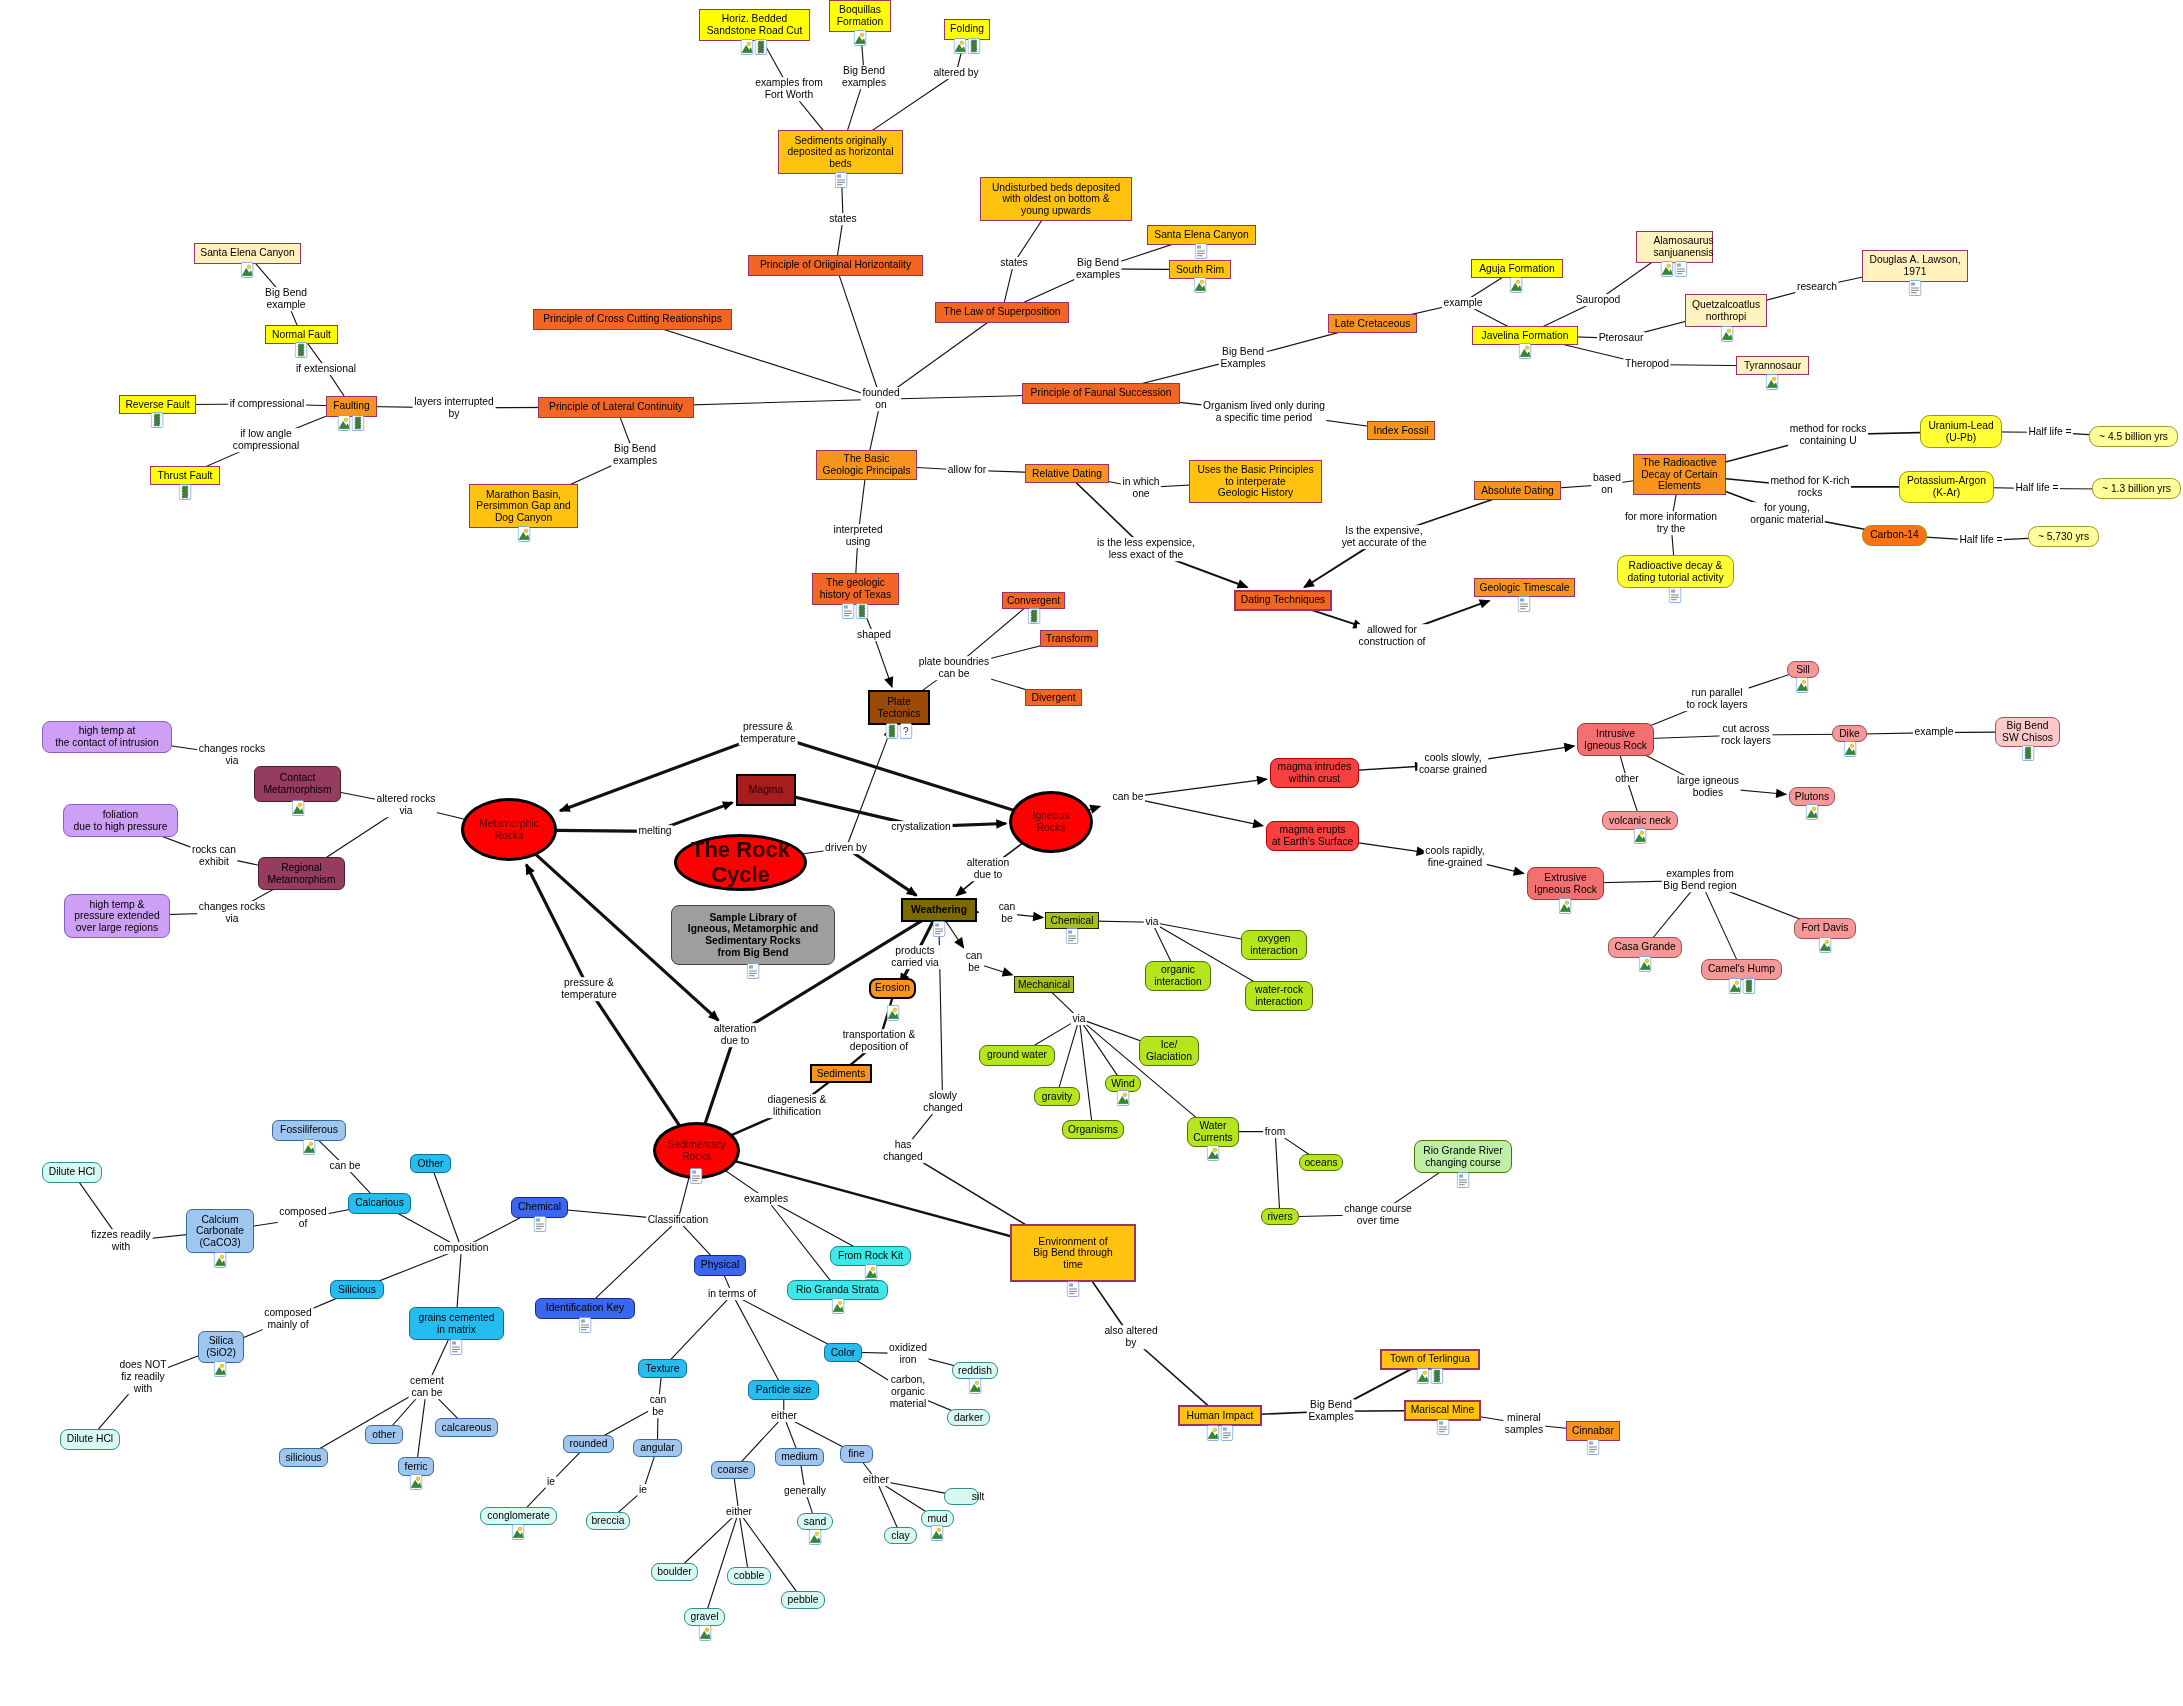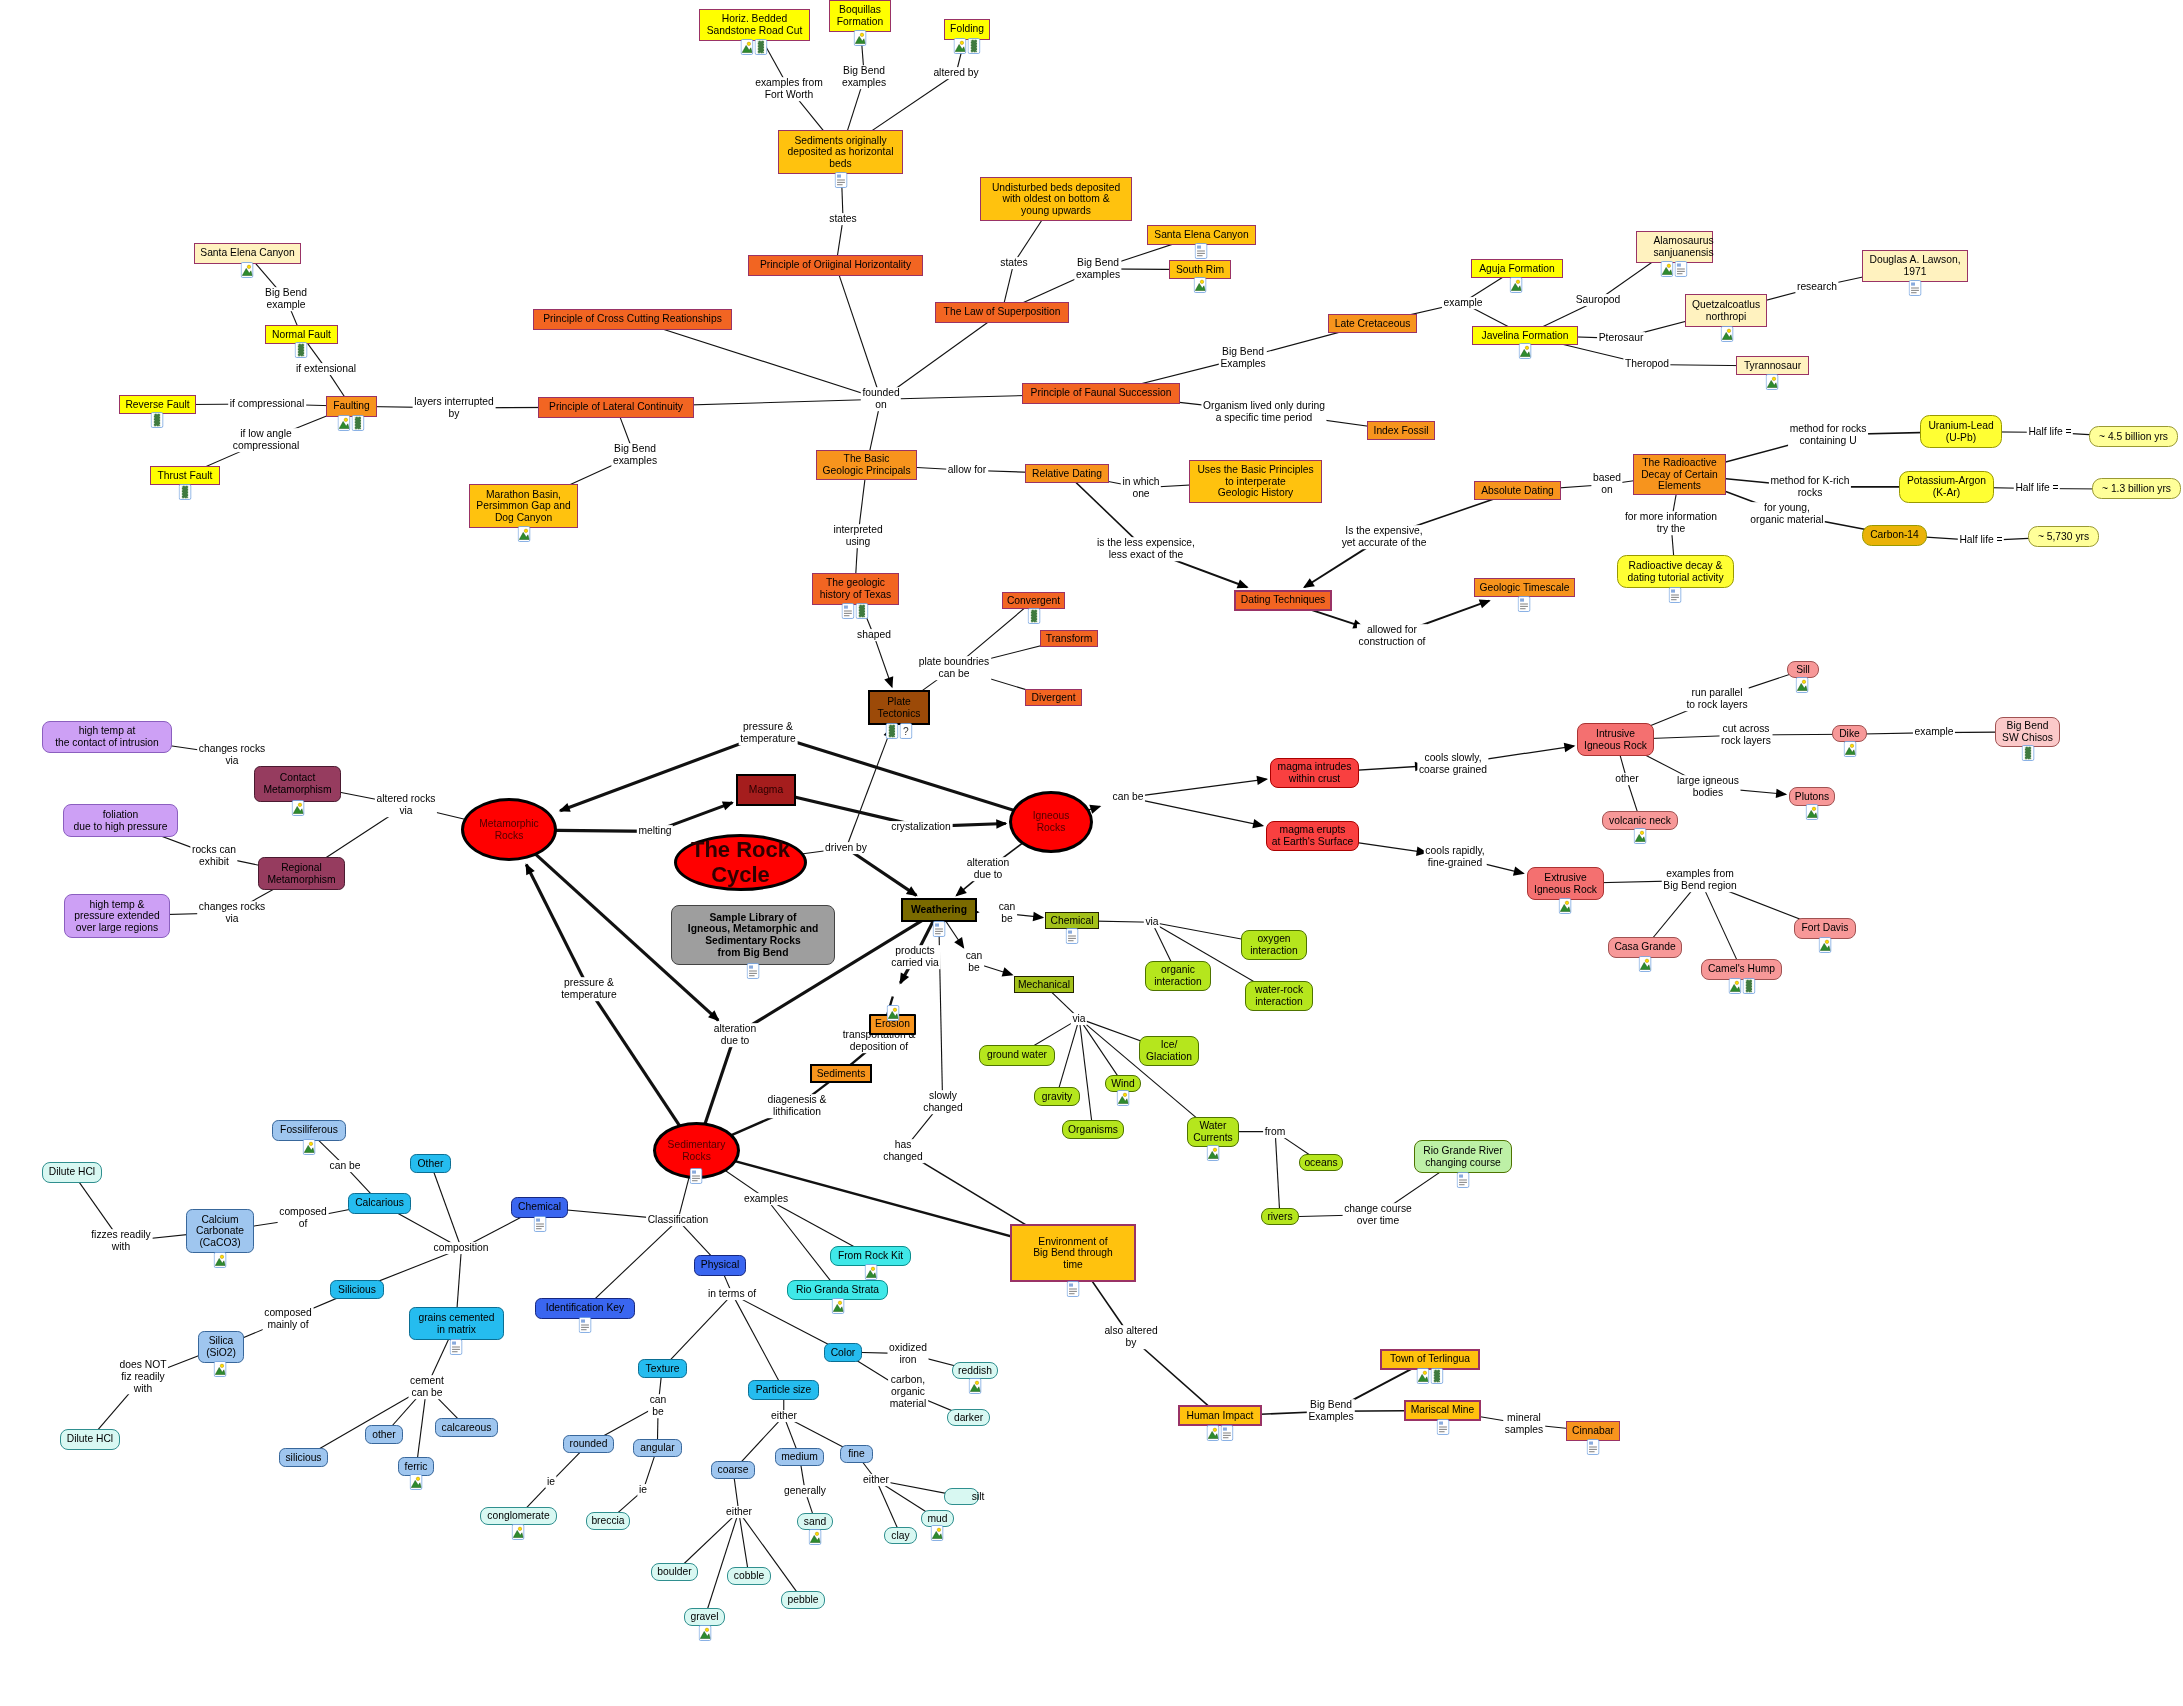--- a/index.html
+++ b/index.html
@@ -493,21 +493,21 @@
       <div class="node" style="left: 1474px; top: 481px; width: 87px; height: 19px; background: rgb(247, 148, 29); border: 1.6px solid rgb(153, 51, 102); border-radius: 0px; color: rgb(0, 0, 0);">Absolute Dating</div>
       <div class="node" style="left: 1633px; top: 454px; width: 93px; height: 41px; background: rgb(247, 148, 29); border: 1.6px solid rgb(153, 51, 102); border-radius: 0px; color: rgb(0, 0, 0);">The Radioactive
 Decay of Certain
 Elements</div>
       <div class="node" style="left: 1920px; top: 415px; width: 82px; height: 33px; background: rgb(255, 255, 51); border: 1.6px solid rgb(153, 153, 0); border-radius: 9.5px; color: rgb(0, 0, 0);">Uranium-Lead
 (U-Pb)</div>
       <div class="node" style="left: 2089px; top: 426px; width: 89px; height: 21.3px; background: rgb(255, 255, 153); border: 1.6px solid rgb(153, 153, 51); border-radius: 9.5px; color: rgb(0, 0, 0);">~ 4.5 billion yrs</div>
       <div class="node" style="left: 1899px; top: 471px; width: 95px; height: 32px; background: rgb(255, 255, 51); border: 1.6px solid rgb(153, 153, 0); border-radius: 9.5px; color: rgb(0, 0, 0);">Potassium-Argon
 (K-Ar)</div>
       <div class="node" style="left: 2092px; top: 478px; width: 89px; height: 21.3px; background: rgb(255, 255, 153); border: 1.6px solid rgb(153, 153, 51); border-radius: 9.5px; color: rgb(0, 0, 0);">~ 1.3 billion yrs</div>
-      <div class="node" style="left: 1862px; top: 525px; width: 65px; height: 20.5px; background: #eab308; border: 1.6px solid rgb(153, 153, 0); border-radius: 9.5px; color: rgb(0, 0, 0);">Carbon-14</div>
+      <div class="node" style="left: 1862px; top: 525px; width: 65px; height: 20.5px; background: #f97316; border: 1.6px solid rgb(153, 153, 0); border-radius: 9.5px; color: rgb(0, 0, 0);">Carbon-14</div>
       <div class="node" style="left: 2028px; top: 526px; width: 71px; height: 21.3px; background: rgb(255, 255, 153); border: 1.6px solid rgb(153, 153, 51); border-radius: 9.5px; color: rgb(0, 0, 0);">~ 5,730 yrs</div>
       <div class="node" style="left: 1617px; top: 555px; width: 117px; height: 33px; background: rgb(255, 255, 51); border: 1.6px solid rgb(153, 153, 0); border-radius: 9.5px; color: rgb(0, 0, 0);">Radioactive decay &amp;
 dating tutorial activity</div>
       <div class="icons" style="left: 1675px; top: 587px;">
         <span>
           <svg width="12.6" height="16" viewBox="0 0 16 20">
             <rect x="0.5" y="0.5" width="15" height="19" rx="2" fill="#fff" stroke="#6699dd"></rect>
             <rect x="3" y="3" width="5" height="4" fill="#88aadd"></rect>
             <line x1="3" y1="10" x2="13" y2="10" stroke="#777" stroke-width="1.2"></line>
             <line x1="3" y1="13" x2="13" y2="13" stroke="#777" stroke-width="1.2"></line>
@@ -768,21 +768,21 @@
       <div class="node" style="left: 1794px; top: 918px; width: 62px; height: 20.5px; background: rgb(247, 152, 152); border: 1.2px solid rgb(160, 82, 82); border-radius: 8px; color: rgb(0, 0, 0);">Fort Davis</div>
       <div class="icons" style="left: 1825px; top: 937px;">
         <span>
           <svg width="12.6" height="16" viewBox="0 0 16 20">
             <rect x="0.5" y="0.5" width="15" height="19" rx="2" fill="#fff" stroke="#6699dd"></rect>
             <circle cx="10.5" cy="6" r="2.2" fill="#ffdd00" stroke="#aa8800" stroke-width="0.6"></circle>
             <path d="M2,17 L7,8 L11,14 L13,11 L14.5,17 Z" fill="#2e8b2e" stroke="#145214" stroke-width="0.6"></path>
           </svg>
         </span>
       </div>
-      <div class="node" style="left: 869px; top: 1014px; width: 47px; height: 20.5px; background: rgb(247, 148, 29); border: 2.4px solid rgb(0, 0, 0); border-radius: 1px; color: rgb(0, 0, 0);">Erosion</div>
+      <div class="node" style="left: 869px; top: 978px; width: 47px; height: 20.5px; background: rgb(247, 148, 29); border: 2.4px solid rgb(0, 0, 0); border-radius: 8px; color: rgb(0, 0, 0);">Erosion</div>
       <div class="icons" style="left: 893px; top: 1005px;">
         <span>
           <svg width="12.6" height="16" viewBox="0 0 16 20">
             <rect x="0.5" y="0.5" width="15" height="19" rx="2" fill="#fff" stroke="#6699dd"></rect>
             <circle cx="10.5" cy="6" r="2.2" fill="#ffdd00" stroke="#aa8800" stroke-width="0.6"></circle>
             <path d="M2,17 L7,8 L11,14 L13,11 L14.5,17 Z" fill="#2e8b2e" stroke="#145214" stroke-width="0.6"></path>
           </svg>
         </span>
       </div>
       <div class="node" style="left: 810px; top: 1064px; width: 62px; height: 19px; background: rgb(247, 148, 29); border: 2.4px solid rgb(0, 0, 0); border-radius: 0px; color: rgb(0, 0, 0);">Sediments</div>

